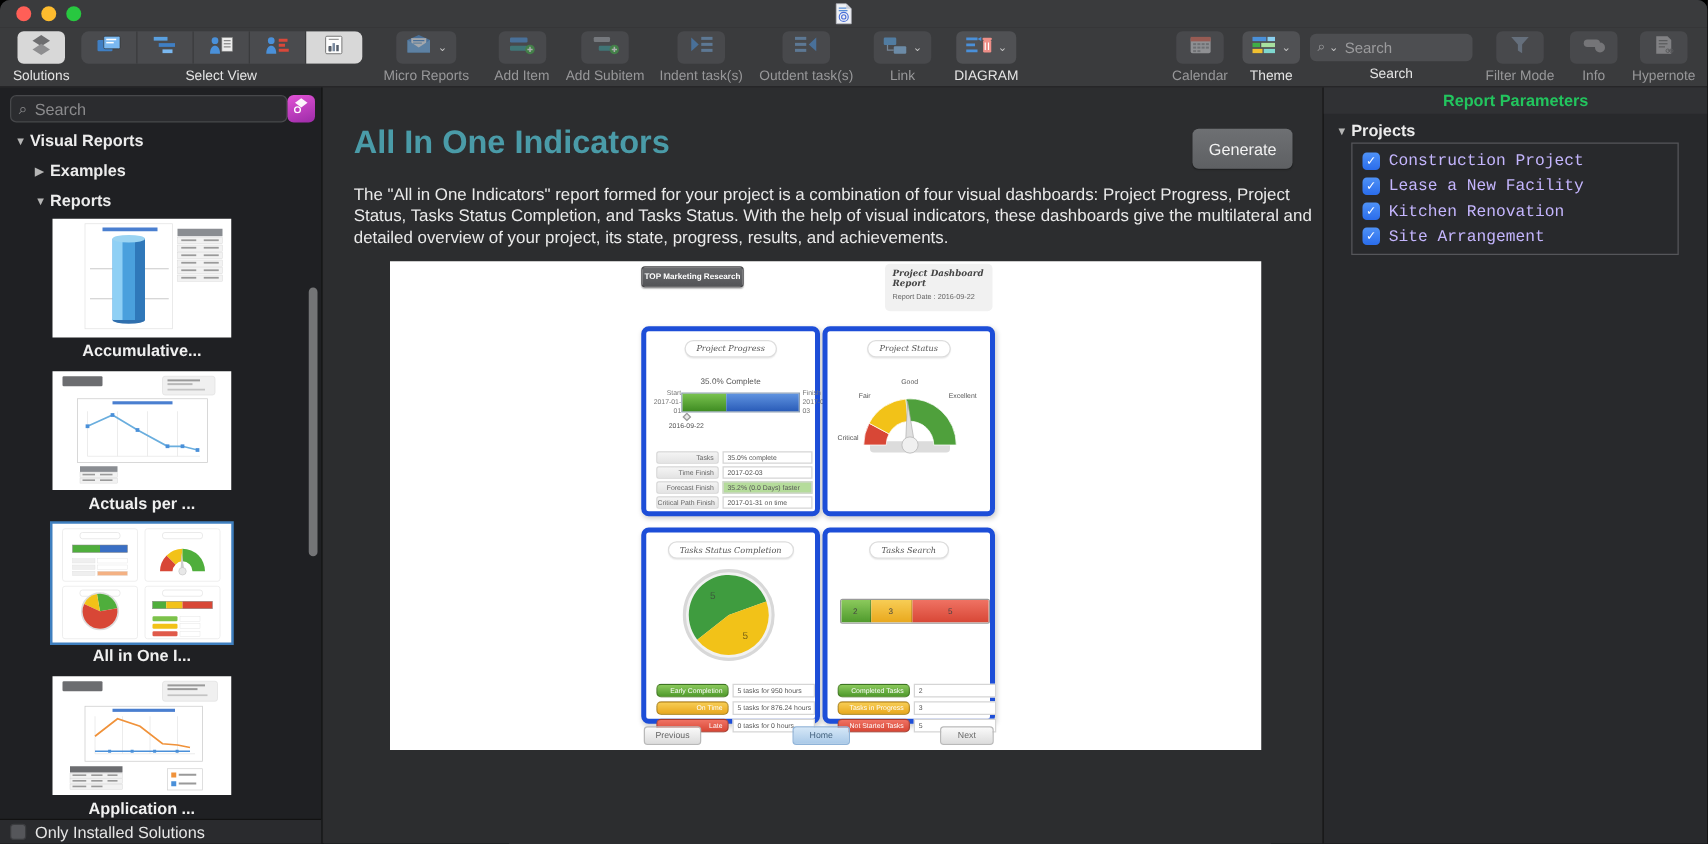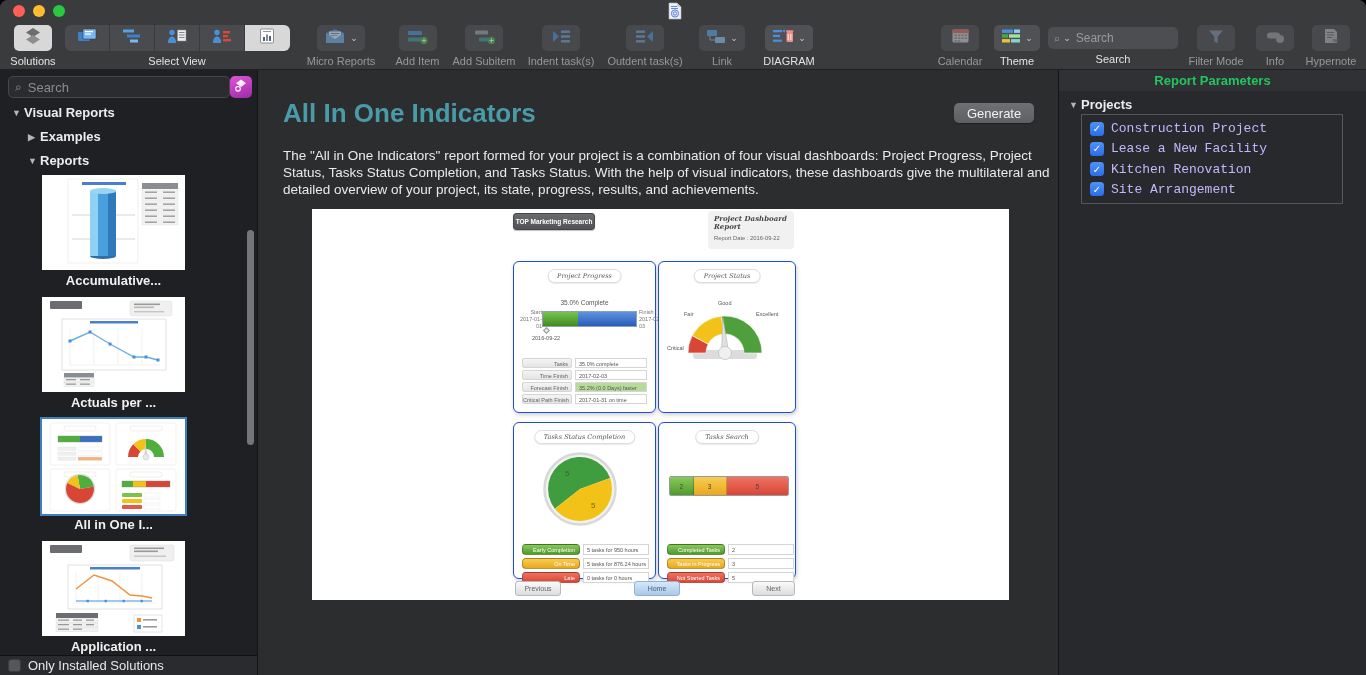--- a/index.html
+++ b/index.html
@@ -42,30 +42,30 @@
   .thumb.selected{box-shadow:0 0 0 2px #3f7fbf;}
   .thumb-label{position:absolute;left:12px;width:203px;text-align:center;color:#f0f0f0;font-size:13px;font-weight:600;white-space:nowrap;}
   .sb-scroll{position:absolute;right:3px;top:160px;width:7px;height:215px;border-radius:4px;background:#747577;}
   .sb-footer{position:absolute;left:0;right:0;bottom:0;height:20px;background:#2a2b2e;border-top:1px solid #121212;display:flex;align-items:center;padding:0 8px;}
   .sb-footer .cb{width:13px;height:13px;border-radius:3px;background:#55565a;border:1px solid #3b3c3f;margin-right:7px;}
   .sb-footer span{color:#e6e6e6;font-size:13px;}
 
   
   .main{position:absolute;left:259px;top:84px;width:799px;bottom:0;background:#2c2d2f;}
   .page-title{position:absolute;left:24px;top:14px;font-size:26px;font-weight:bold;color:#4a9ba8;}
-  .generate-btn{position:absolute;left:695px;top:19px;height:20px;padding:0 13px;background:linear-gradient(#6e7073,#5e6063);border-radius:5px;color:#f2f2f2;font-size:13px;display:flex;align-items:center;box-shadow:0 1px 1px rgba(0,0,0,.3);}
+  .generate-btn{position:absolute;left:695px;top:19px;height:32px;padding:0 13px;background:linear-gradient(#6e7073,#5e6063);border-radius:5px;color:#f2f2f2;font-size:13px;display:flex;align-items:center;box-shadow:0 1px 1px rgba(0,0,0,.3);}
   .desc{position:absolute;left:24px;top:63px;width:778px;color:#eaeaea;font-size:13.5px;line-height:17px;}
 
   
   .preview{position:absolute;left:53px;top:125px;width:697px;height:391px;background:#fff;}
   .pv-chip{position:absolute;left:201px;top:4px;width:82px;height:17px;background:linear-gradient(#6a6b6e,#535457);border:1px solid #464648;border-radius:3px;color:#fff;font-size:6.5px;font-weight:bold;display:flex;align-items:center;justify-content:center;box-shadow:0 1px 1px rgba(0,0,0,.25);}
   .pv-infobox{position:absolute;left:396px;top:2px;width:86px;height:38px;background:#f1f1f1;border-radius:4px;padding:4px 6px;}
   .pv-infobox .t{font:bold italic 7px "DejaVu Serif",serif;color:#444;line-height:8px;}
   .pv-infobox .d{font-size:5.8px;color:#666;margin-top:4px;}
-  .pcard{position:absolute;background:#fff;border:1px solid #1d4ed8;border-radius:6px;box-shadow:1px 2px 4px rgba(0,0,0,.18);}
+  .pcard{position:absolute;background:#fff;border:4px solid #1d4ed8;border-radius:6px;box-shadow:1px 2px 4px rgba(0,0,0,.18);}
   .pcard-title{position:absolute;top:7px;left:50%;transform:translateX(-50%);border:1px solid #ddd;border-radius:8px;padding:2px 9px;font:italic 6.5px "DejaVu Serif",serif;color:#555;background:#fff;white-space:nowrap;box-shadow:0 1px 1px rgba(0,0,0,.08);}
   .pp-complete{position:absolute;top:37px;left:0;width:100%;text-align:center;font-size:6.5px;color:#555;}
   .pp-bar{position:absolute;top:49px;left:28px;width:95px;height:16px;border:1px solid #8fa0b2;display:flex;}
   .pp-bar .g{background:linear-gradient(#79c24f,#3f8c22);}
   .pp-bar .b{background:linear-gradient(#5f93e0,#2a5cb8);flex:1;}
   .pp-side{position:absolute;top:47px;font-size:5.5px;color:#777;line-height:7px;width:26px;}
   .pp-marker{position:absolute;top:66px;left:30px;width:5px;height:5px;background:#e8e8e8;border:1px solid #999;transform:rotate(45deg);}
   .pp-mdate{position:absolute;top:73px;left:18px;font-size:5.5px;color:#555;}
   .ptable{position:absolute;left:8px;display:flex;flex-direction:column;gap:2px;}
   .ptable .row{display:flex;gap:3px;height:10px;}

